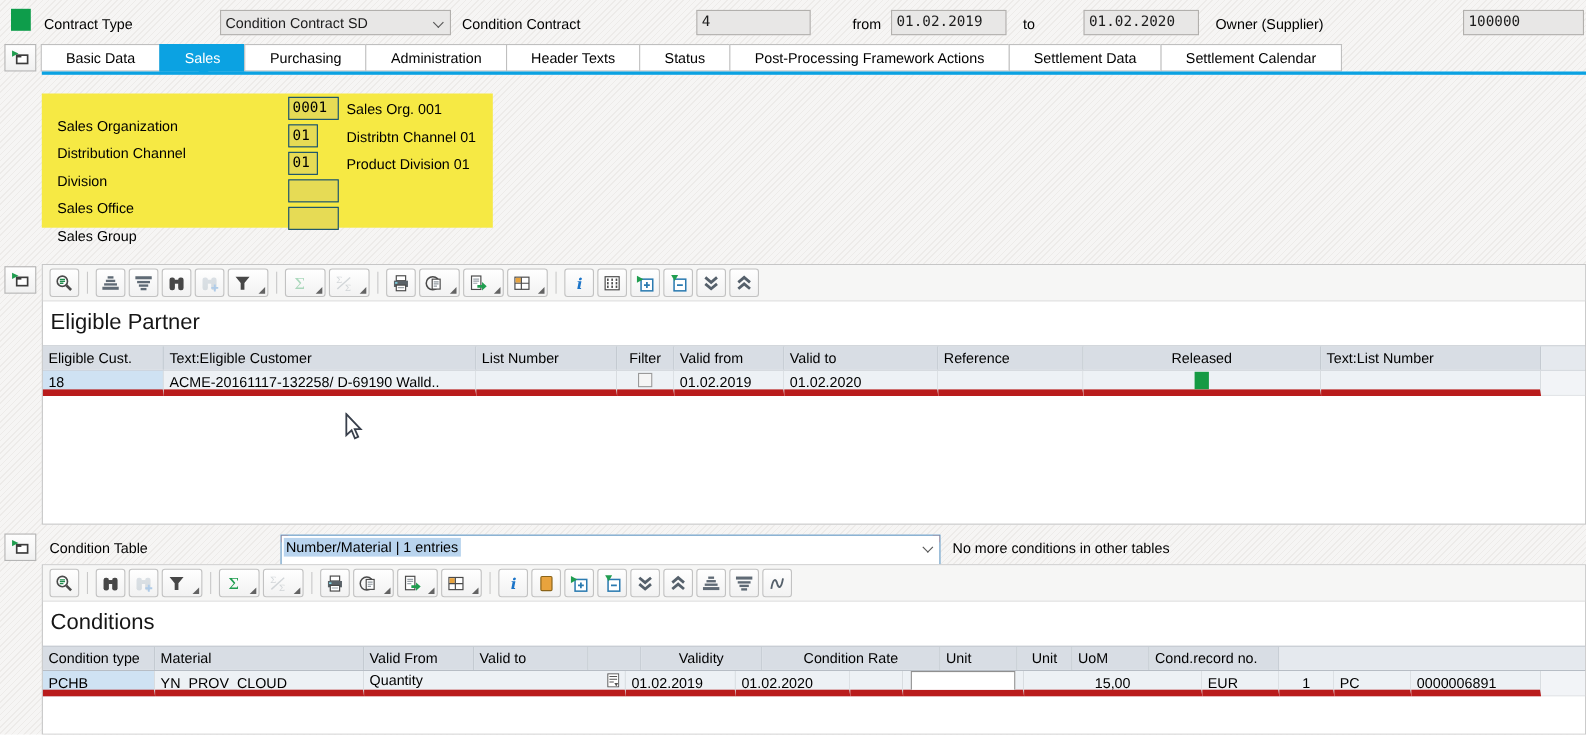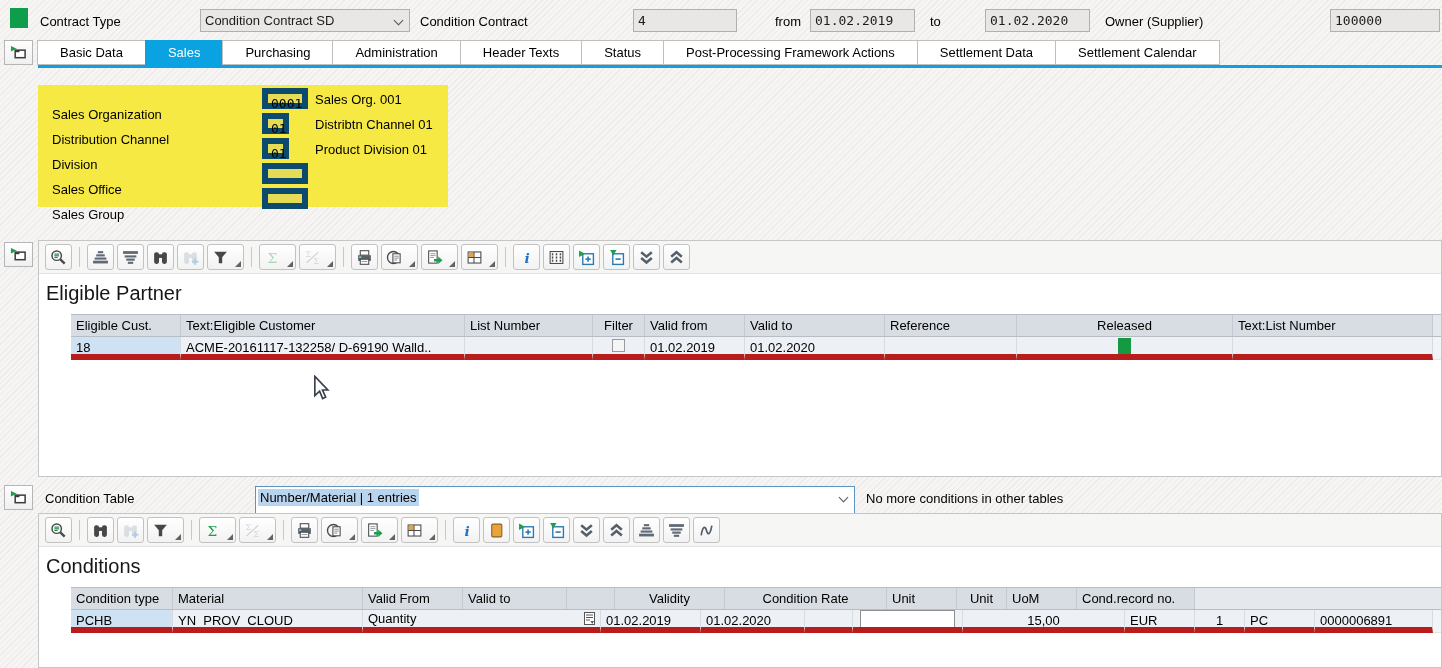--- a/index.html
+++ b/index.html
@@ -29,41 +29,41 @@
     border-bottom:6px solid var(--accent);}
   
   .hier{position:absolute;width:29px;height:25px;box-sizing:border-box;padding:0;
     background:linear-gradient(#fefefe,#f0f0f0);border:1px solid #b5b5b5;
     display:flex;align-items:center;justify-content:center;}
   
   .ysec{position:absolute;left:38px;top:85px;width:410px;height:122px;}
   .yrow{position:absolute;left:0;height:25px;width:100%;}
   .yrow .ylabel{position:absolute;left:14px;top:5px;margin-top:15px;}
   .yrow .yfld{position:absolute;left:224px;top:1px;height:21px;box-sizing:border-box;
-    background:#e6db55;border:6px solid #0c4a6e;
+    background:#e6db55;border:1px solid #0c4a6e;
     font-family:"DejaVu Sans Mono","Liberation Mono",monospace;font-size:13px;padding:2px 3px 0;}
   .yrow .ydesc{position:absolute;left:277px;top:5px;white-space:nowrap;}
   
   .gridsec{position:absolute;left:38px;width:1404px;box-sizing:border-box;
     background:#fff;border:1px solid #c6c6c6;}
   .gtoolbar{height:32px;display:flex;align-items:center;padding-left:6px;
     background:#f6f6f5;border-bottom:1px solid #e2e2e2;}
   .tbtn{position:relative;width:27px;height:26px;box-sizing:border-box;flex:0 0 auto;
     display:inline-flex;align-items:center;justify-content:center;
     background:linear-gradient(#ffffff,#f2f2f2);border:1px solid #c2c2c2;border-radius:3px;
     margin-right:3px;padding:0;}
   .tbtn.menu{width:37px;justify-content:flex-start;padding-left:4px;}
   .tbtn.menu::after{content:"";position:absolute;right:2px;bottom:2px;
     border-left:6px solid transparent;border-bottom:6px solid #636363;}
   .tbtn.dis svg{opacity:.35;}
   .ticon{width:17px;height:17px;}
   .tb-sep{width:1px;height:20px;background:#c9c9c9;margin:0 7px 0 4px;flex:0 0 auto;}
   .gtitle{font-size:20px;line-height:25px;margin:7px 0 8px 7px;color:#161616;}
   
-  .trow{display:flex;height:23px;box-sizing:border-box;margin-left:32px;}
+  .trow{display:flex;height:23px;box-sizing:border-box;}
   .thead{border-top:1px solid #b7bdc5;border-bottom:1px solid #b7bdc5;}
   .tcell{box-sizing:border-box;padding:3px 5px 0;white-space:nowrap;overflow:hidden;
     background:#d8dde4;border-right:1px solid #c4cad1;}
   .tdata .tcell{background:#edf1f5;border-right:1px solid #d8dce0;border-bottom:6px solid #b91c1c;}
   .tdata .tcell.key{background:#cfe2f3;}
   .tcell.ar{text-align:center;}
   .tcell.ac{display:flex;align-items:center;justify-content:center;padding-top:0;}
   .tcell.combo{display:flex;align-items:center;justify-content:space-between;padding-top:0;}
   .hfill{flex:1;background:#e5e9ee;}
   .dfill{flex:1;background:#f2f4f7;border-bottom:1px solid #e3e5e8;}

